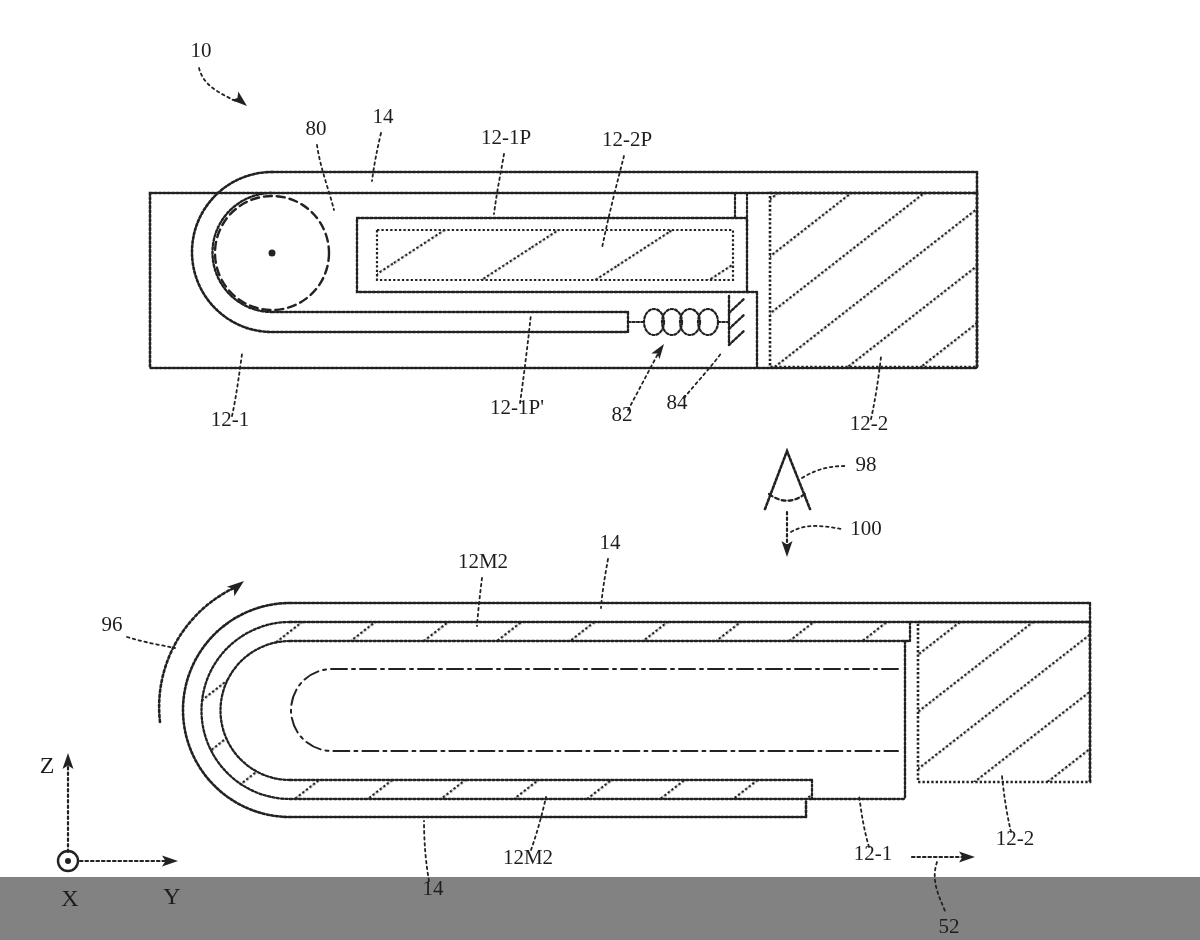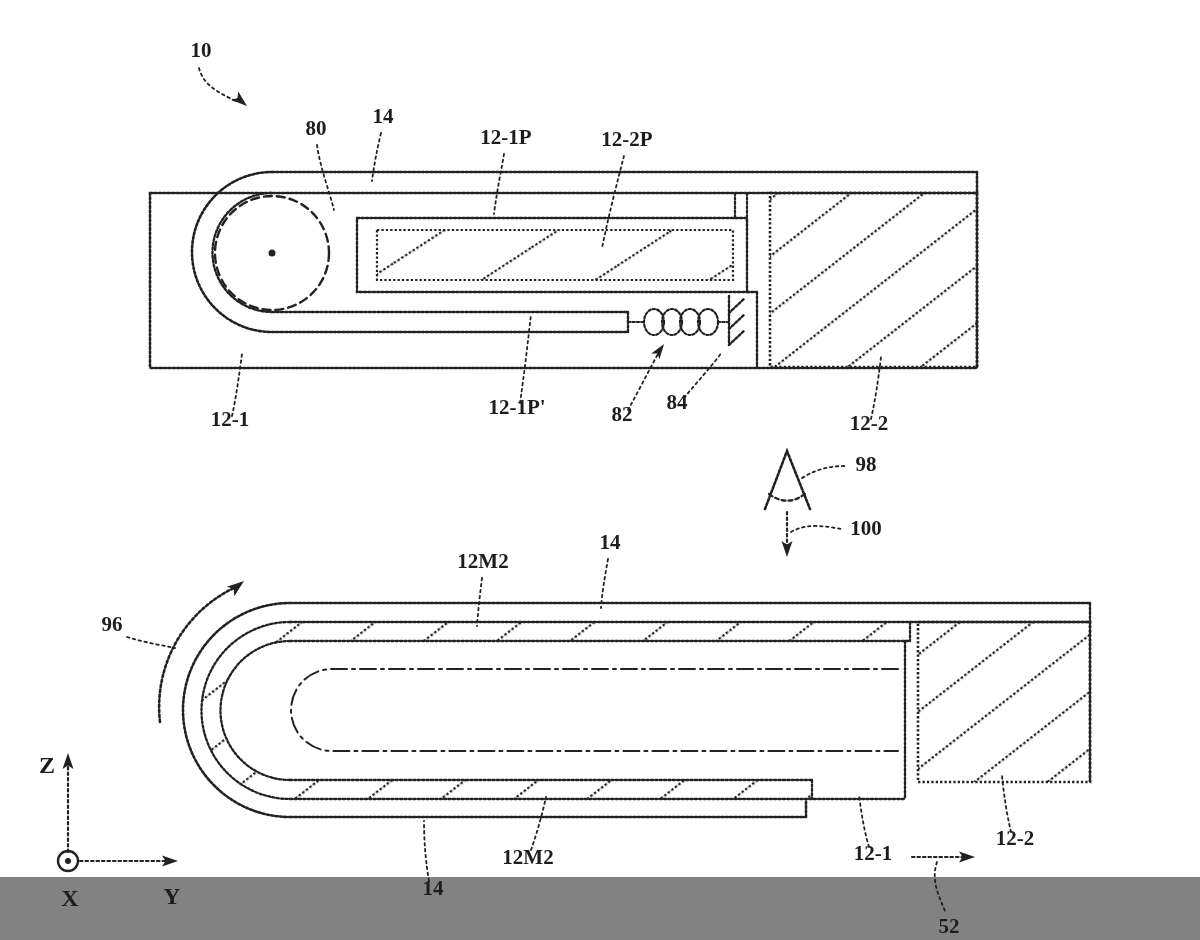--- a/index.html
+++ b/index.html
@@ -1,16 +1,16 @@
 <!DOCTYPE html>
 <html><head>
 <meta charset="utf-8">
 <style>
   html,body{margin:0;padding:0;background:#ffffff;}
-  .sheet{position:relative;width:1200px;height:940px;background:#7dd3fc;overflow:hidden;font-weight:bold;}
+  .sheet{position:relative;width:1200px;height:940px;background:#7dd3fc;overflow:hidden;}
   svg{display:block;}
   .ink{stroke:#222222;fill:none;stroke-linecap:round;}
   .ref{font-family:"Liberation Serif", serif;font-size:21px;fill:#1d1d1d;text-anchor:middle;}
   .axis{font-family:"Liberation Serif", serif;font-size:24px;fill:#1d1d1d;text-anchor:middle;}
   .head{fill:#222222;stroke:none;}
 </style>
 </head>
 <body>
 
 <div class="sheet">

